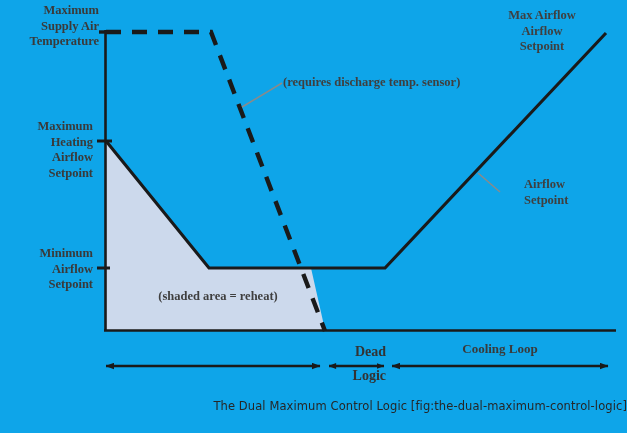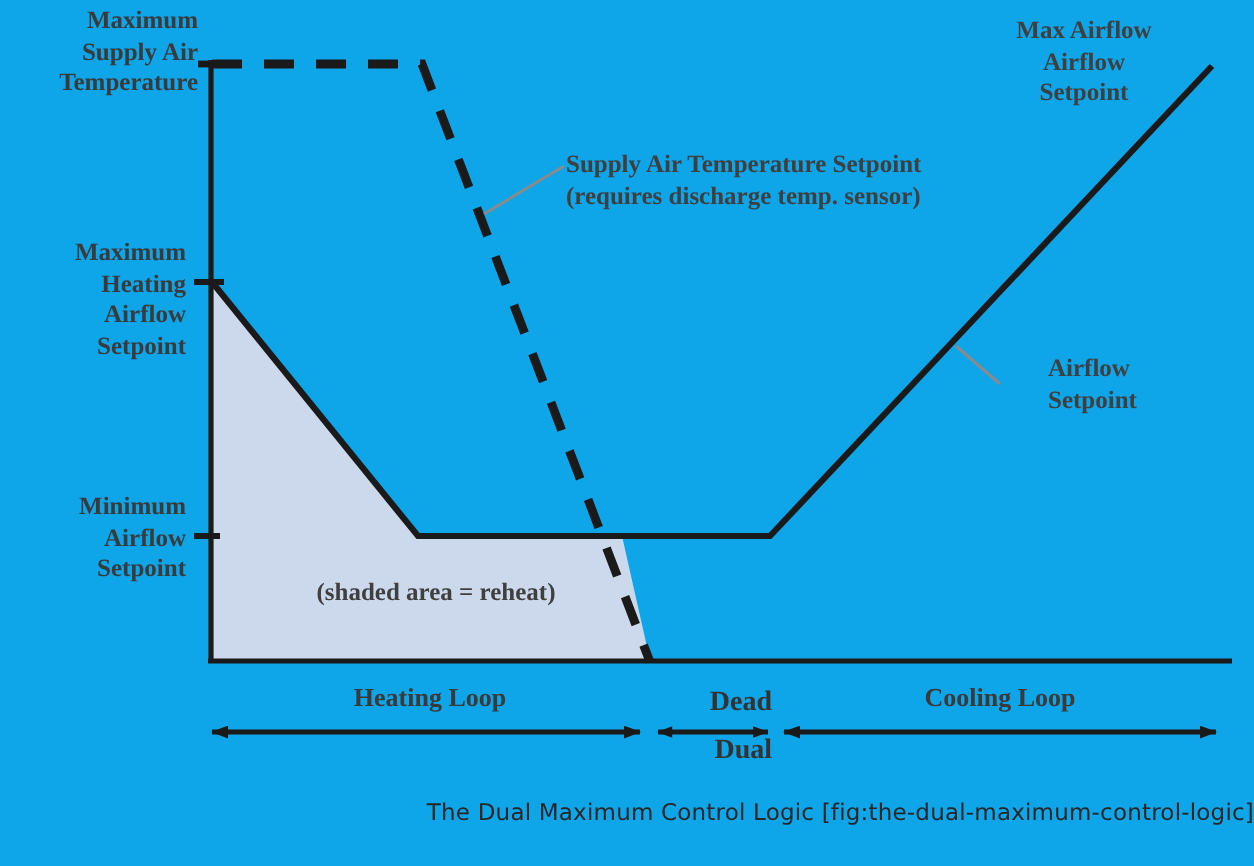--- a/index.html
+++ b/index.html
@@ -160,35 +160,33 @@
       <div>Setpoint</div>
     </div>
 
     <div class="note-center" style="left: 487px; top: 8px; width: 110px;">
       <div>Max Airflow</div>
       <div>Airflow</div>
       <div>Setpoint</div>
     </div>
 
     <div class="note-label" style="left: 283px; top: 75px;">
-      <div>Supply Air Temperature Setpoint</div>
       <div>(requires discharge temp. sensor)</div>
     </div>
 
     <div class="note-label" style="left: 524px; top: 177px;">
       <div>Airflow</div>
       <div>Setpoint</div>
     </div>
 
     <div class="note-center" style="left: 128px; top: 289px; width: 180px;">(shaded area = reheat)</div>
 
-    <div class="loop-label" style="left: 120px; top: 341px; width: 190px;">Heating Loop</div>
 
     <div class="deadband-label" style="left: 328px; top: 345px; width: 58px;">Dead</div>
-    <div class="deadband-label" style="left: 328px; top: 369px; width: 58px;">Dual</div>
+    <div class="deadband-label" style="left: 328px; top: 369px; width: 58px;">Logic</div>
 
     <div class="loop-label" style="left: 400px; top: 341px; width: 200px;">Cooling Loop</div>
 
   </div>
 
   <div id="caption">The Dual Maximum Control Logic [fig:the-dual-maximum-control-logic]</div>
 
 </div>
 
 </body></html>

